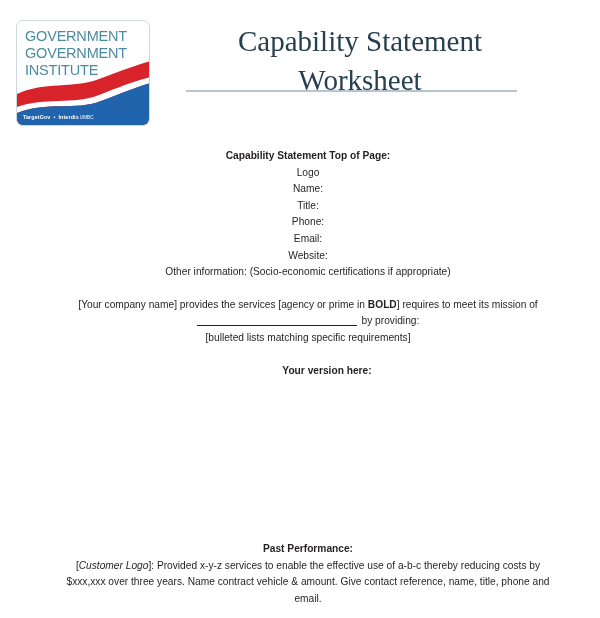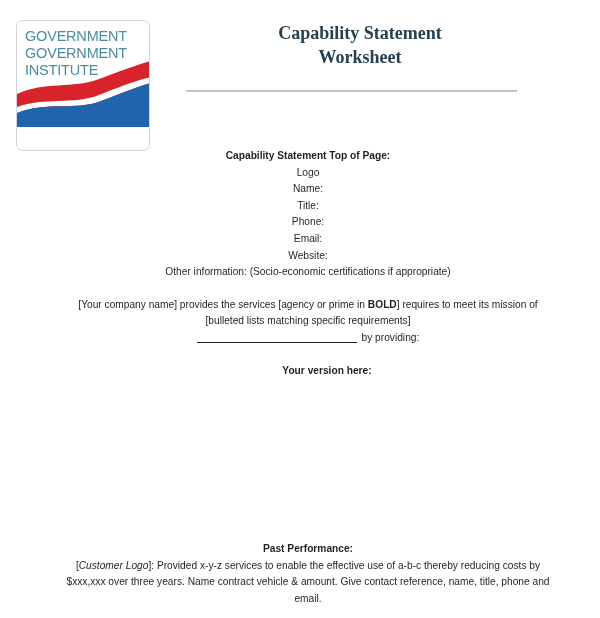--- a/index.html
+++ b/index.html
@@ -23,21 +23,21 @@
     width: 600px;
     height: 140px;
   }
 
   
   .logo {
     position: absolute;
     left: 16px;
     top: 20px;
     width: 134px;
-    height: 131px;
+    height: 106px;
     background: #ffffff;
     border: 1px solid #cfd6dc;
     border-radius: 7px;
     overflow: hidden;
     box-sizing: border-box;
   }
   .logo-words {
     position: absolute;
     left: 8px;
     top: 7px;
@@ -82,22 +82,22 @@
   .title-block {
     position: absolute;
     left: 160px;
     top: 22px;
     width: 400px;
     text-align: center;
   }
   .title-block .line {
     display: block;
     font-family: "Liberation Serif", serif;
-    font-size: 18px;
-    font-weight: 700;
+    font-size: 29px;
+    font-weight: 400;
     color: #27404f;
     line-height: 1.33;
     white-space: nowrap;
   }
   .title-rule {
     position: absolute;
     left: 186px;
     top: 90px;
     width: 331px;
     height: 2px;
@@ -171,22 +171,22 @@
   <p>Name:</p>
   <p>Title:</p>
   <p>Phone:</p>
   <p>Email:</p>
   <p>Website:</p>
   <p>Other information: (Socio-economic certifications if appropriate)</p>
 
   <div class="spacer-sm"></div>
 
   <p class="para"><span>[Your company name] provides the services [agency or prime in </span><strong>BOLD</strong><span>] requires to meet its mission of</span></p>
+  <p class="para"><span class="blank-rule"></span><span> by providing:</span></p>
   <p class="para">[bulleted lists matching specific requirements]</p>
-  <p class="para"><span class="blank-rule"></span><span> by providing:</span></p>
 
   <div class="spacer-sm"></div>
 
   <p class="indent-version">Your version here:</p>
 
   <div class="spacer-lg"></div>
 
   <p class="sec-head">Past Performance:</p>
   <p class="para"><span>[</span><em class="cust">Customer Logo</em><span>]: Provided x-y-z services to enable the effective use of  a-b-c thereby reducing costs by $xxx,xxx over three years.  Name contract vehicle &amp; amount. Give contact reference, name, title, phone and email.</span></p>
 

